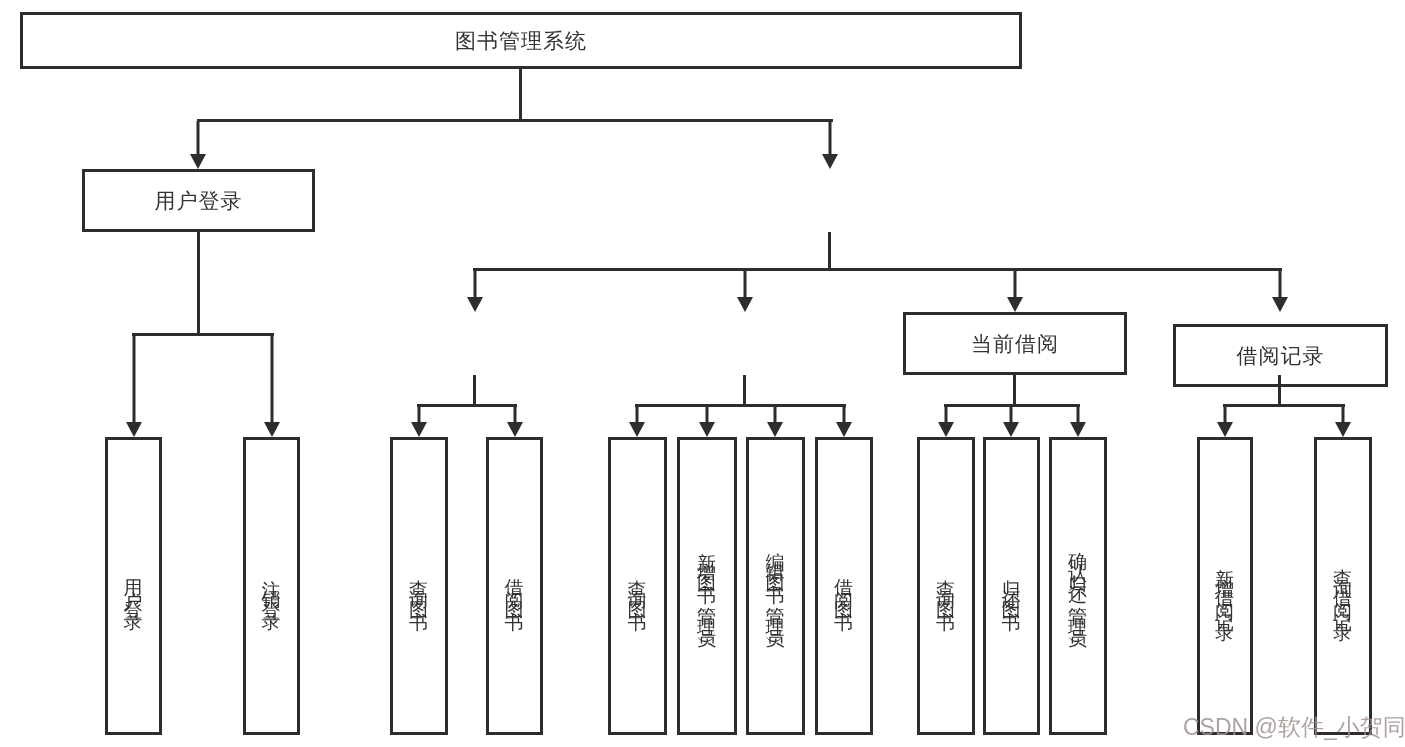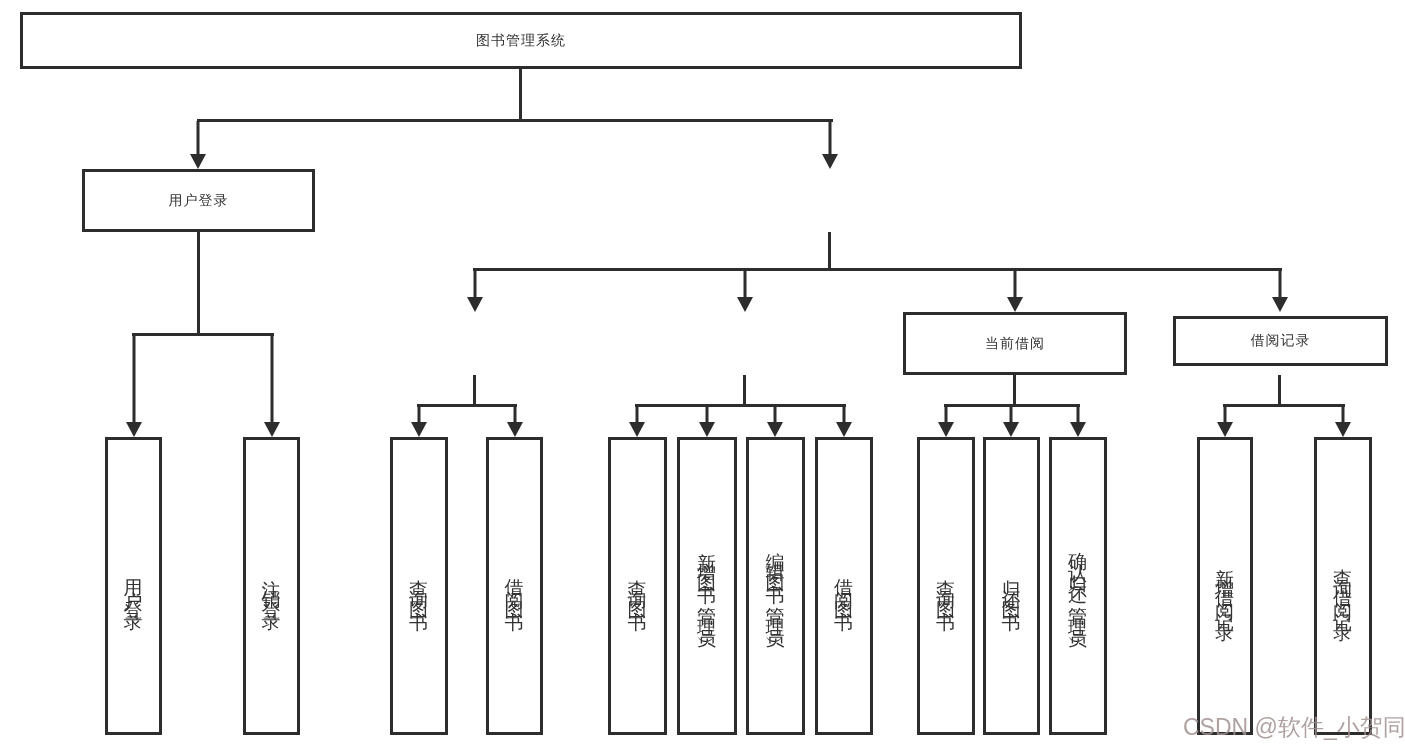--- a/index.html
+++ b/index.html
@@ -23,21 +23,21 @@
   
   .hbox {
     position: absolute;
     border: 3px solid var(--line);
     background: #fff;
     display: flex;
     align-items: center;
     justify-content: center;
   }
   .hbox span {
-    font-size: 14px;
+    font-size: 21px;
     letter-spacing: 1px;
     color: var(--text);
     white-space: nowrap;
     font-family: Liberation Mono, monospace;
   }
 
   
   .leaf {
     position: absolute;
     top: 437px;
@@ -118,21 +118,21 @@
   <div class="vline" style="left:828px;top:232px;height:38px"></div>
   <div class="hline" style="left:473px;top:268px;width:809px"></div>
   <div class="arrow" style="left:467px;top:271px;height:41px"></div>
   <div class="arrow" style="left:737px;top:271px;height:41px"></div>
   <div class="arrow" style="left:1007px;top:271px;height:41px"></div>
   <div class="arrow" style="left:1272px;top:271px;height:41px"></div>
 
   <div class="hbox" style="left:903px;top:312px;width:224px;height:63px">
     <span>当前借阅</span>
   </div>
-  <div class="hbox" style="left:1173px;top:316px;width:215px;height:50px">
+  <div class="hbox" style="left:1173px;top:324px;width:215px;height:63px">
     <span>借阅记录</span>
   </div>
 
   <div class="vline" style="left:473px;top:375px;height:31px"></div>
   <div class="hline" style="left:417px;top:404px;width:100px"></div>
   <div class="arrow" style="left:411px;top:407px;height:30px"></div>
   <div class="arrow" style="left:507px;top:407px;height:30px"></div>
 
   <div class="vline" style="left:743px;top:375px;height:31px"></div>
   <div class="hline" style="left:635px;top:404px;width:211px"></div>

